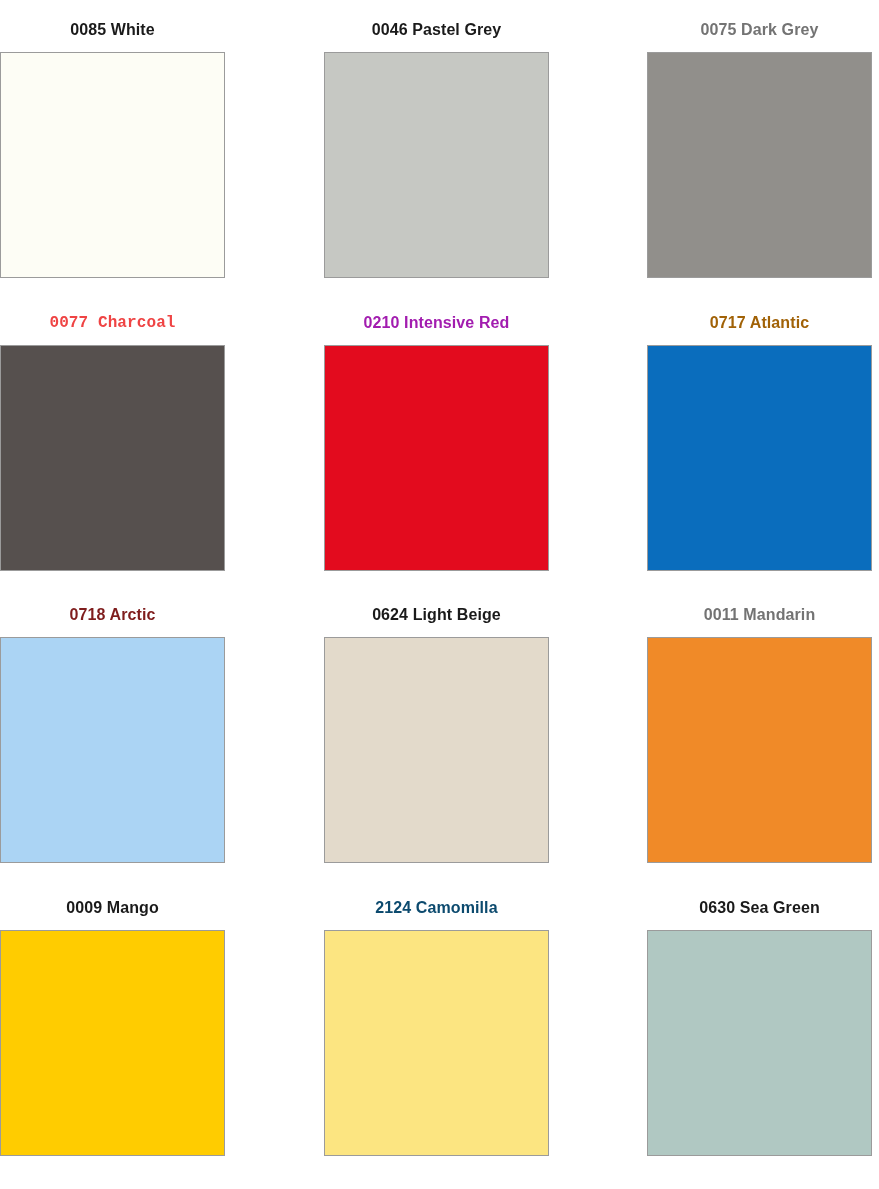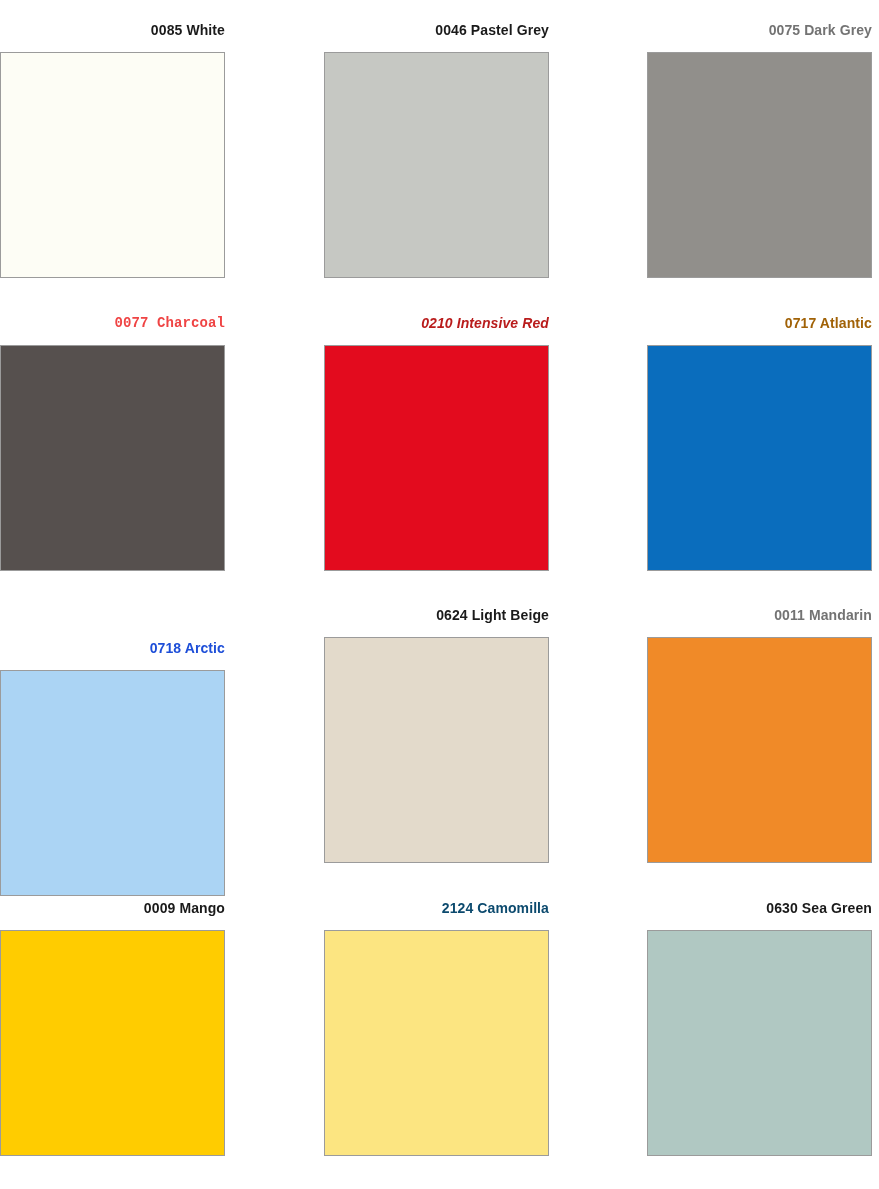--- a/index.html
+++ b/index.html
@@ -16,24 +16,24 @@
   #swatch-grid {
     position: relative;
     width: 879px;
     height: 1189px;
   }
   .swatch-cell {
     position: absolute;
     width: 225px;
   }
   .swatch-label {
-    font-size: 14px;
+    font-size: 16px;
     font-weight: bold;
     color: #1a1a1a;
-    text-align: right;
+    text-align: center;
     letter-spacing: 0.1px;
     line-height: 22px;
     height: 22px;
     white-space: nowrap;
   }
   .swatch-chip {
     width: 223px;
     height: 224px;
     border: 1px solid #9b9b9b;
     box-sizing: content-box;
@@ -69,32 +69,32 @@
     <div class="label-gap"></div>
     <div class="swatch-chip" style="background-color: rgb(145, 143, 139); border-color: rgb(155, 155, 155);"></div>
   </div>
 
   <div class="swatch-cell col-0 row-1">
     <div class="swatch-label" style="color: #ef4444; font-family: Liberation Mono, monospace;">0077 Charcoal</div>
     <div class="label-gap"></div>
     <div class="swatch-chip" style="background-color: rgb(86, 80, 78); border-color: rgb(155, 155, 155);"></div>
   </div>
   <div class="swatch-cell col-1 row-1">
-    <div class="swatch-label" style="color: #b91c1c; font-style: italic;">0210 Intensive Red</div>
+    <div class="swatch-label" style="color: #a21caf;">0210 Intensive Red</div>
     <div class="label-gap"></div>
     <div class="swatch-chip" style="background-color: rgb(227, 11, 30); border-color: rgb(155, 155, 155);"></div>
   </div>
   <div class="swatch-cell col-2 row-1">
     <div class="swatch-label" style="color: #a16207;">0717 Atlantic</div>
     <div class="label-gap"></div>
     <div class="swatch-chip" style="background-color: rgb(10, 109, 189); border-color: rgb(155, 155, 155);"></div>
   </div>
 
   <div class="swatch-cell col-0 row-2">
-    <div class="swatch-label" style="color: #1d4ed8; margin-top: 33px;">0718 Arctic</div>
+    <div class="swatch-label" style="color: #7f1d1d;">0718 Arctic</div>
     <div class="label-gap"></div>
     <div class="swatch-chip" style="background-color: rgb(171, 212, 244); border-color: rgb(155, 155, 155);"></div>
   </div>
   <div class="swatch-cell col-1 row-2">
     <div class="swatch-label" style="color: rgb(26, 26, 26);">0624 Light Beige</div>
     <div class="label-gap"></div>
     <div class="swatch-chip" style="background-color: rgb(227, 218, 203); border-color: rgb(155, 155, 155);"></div>
   </div>
   <div class="swatch-cell col-2 row-2">
     <div class="swatch-label" style="color: #737373;">0011 Mandarin</div>

